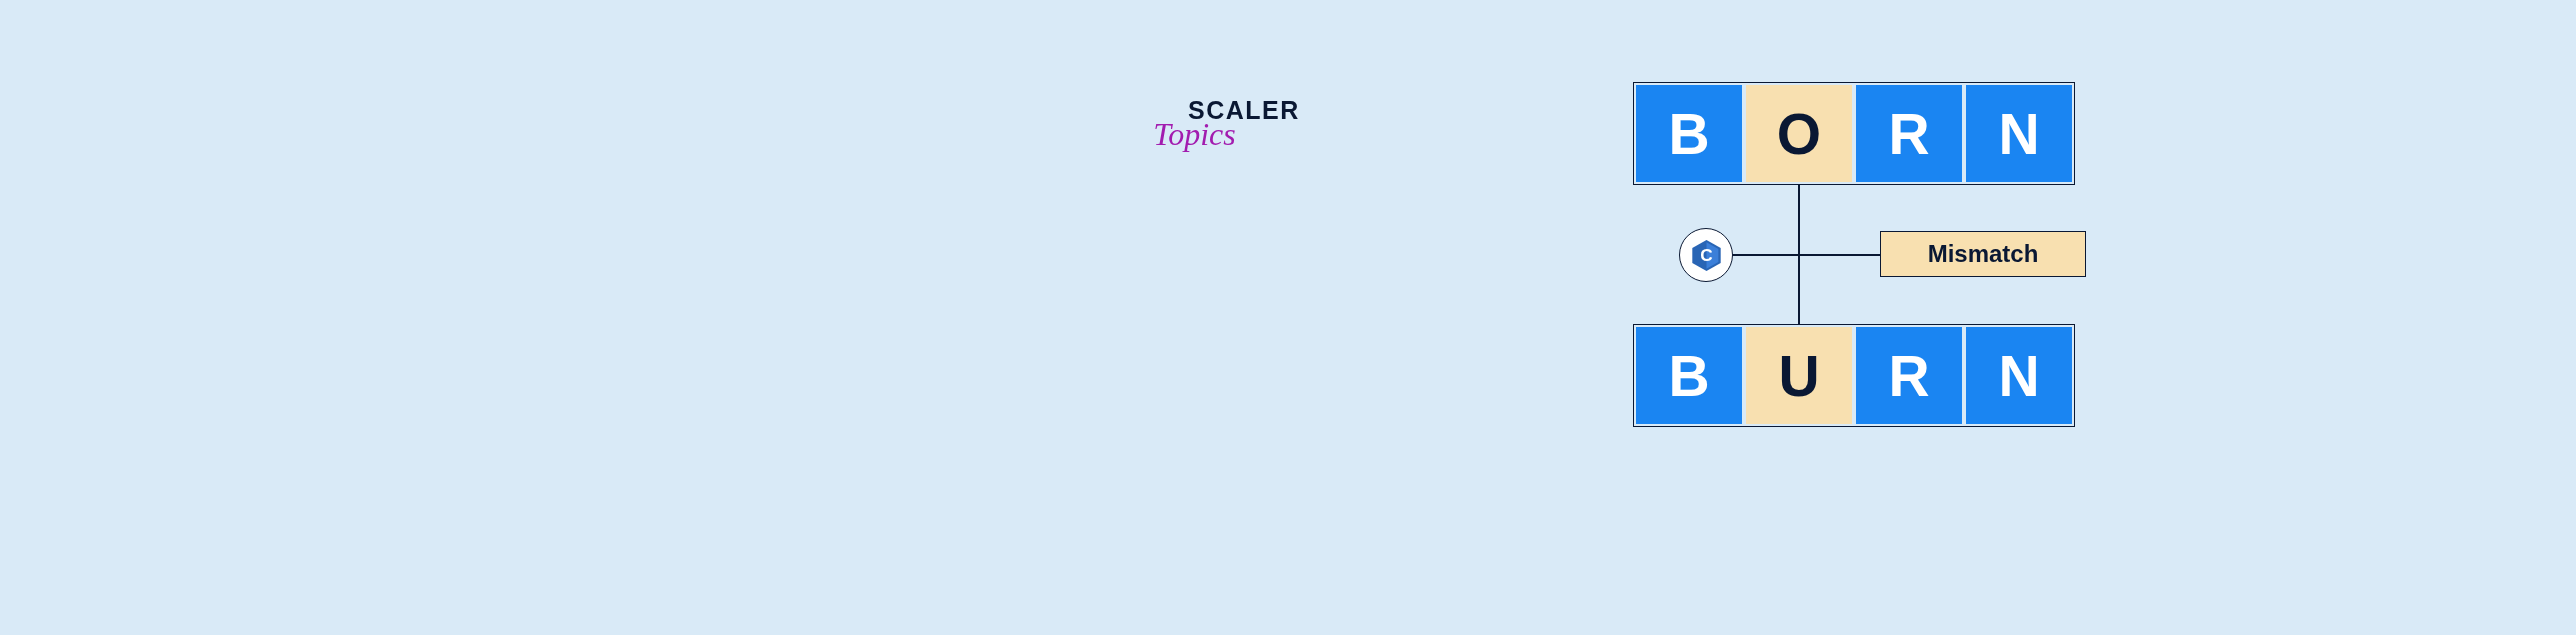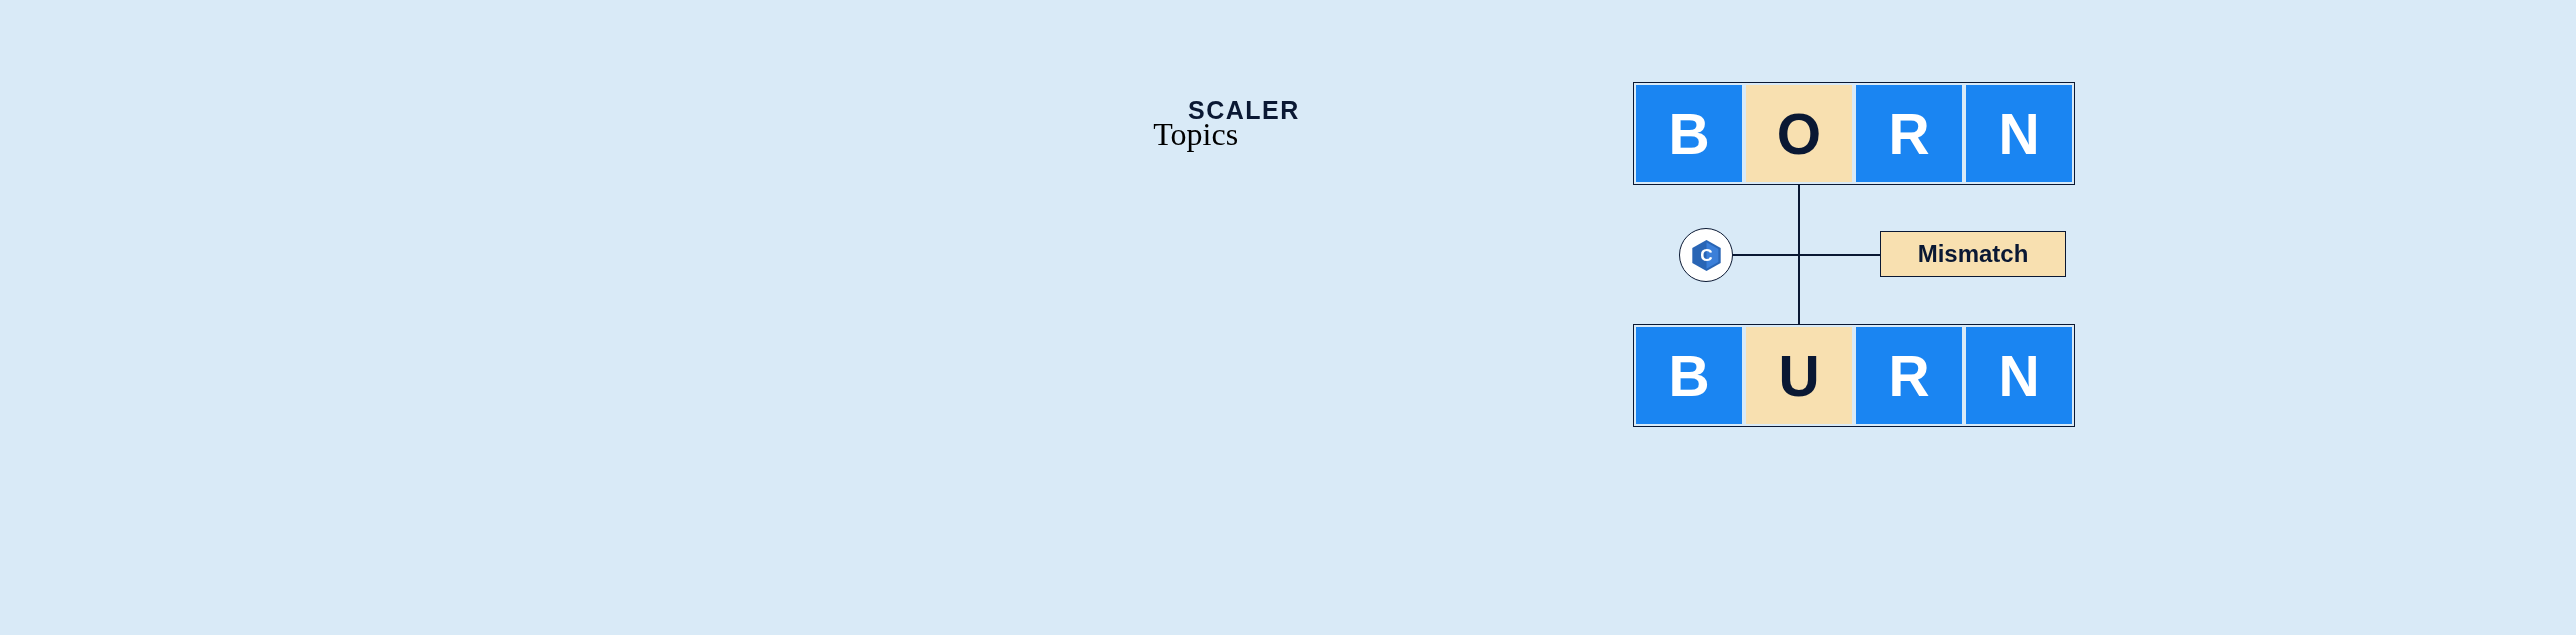--- a/index.html
+++ b/index.html
@@ -22,22 +22,23 @@
     .logo-scaler {
       font-weight: 900;
       font-size: 25px;
       letter-spacing: 1.5px;
       color: #0a1833;
       line-height: 1;
       margin-left: 44px;
     }
     .logo-topics {
       font-family: 'Brush Script MT', cursive;
+      font-style: italic;
       font-size: 32px;
-      color: #000000;
+      color: #a21caf;
       margin-top: -5.2px;
       margin-left: 9.3px;
       line-height: 1;
     }
     .diagram {
       position: absolute;
       left: 1633px;
       top: 82px;
     }
     .word-row {
@@ -97,21 +98,21 @@
     }
     .hexagon {
       width: 33px;
       height: 33px;
       position: relative;
     }
     .mismatch-box {
       position: absolute;
       left: 247px;
       top: 46px;
-      width: 186px;
+      width: 206px;
       height: 46px;
       background: #f8e0b0;
       border: 1.5px solid #0a1833;
       display: flex;
       align-items: center;
       justify-content: center;
       font-size: 24px;
       font-weight: 600;
       color: #0a1833;
     }

